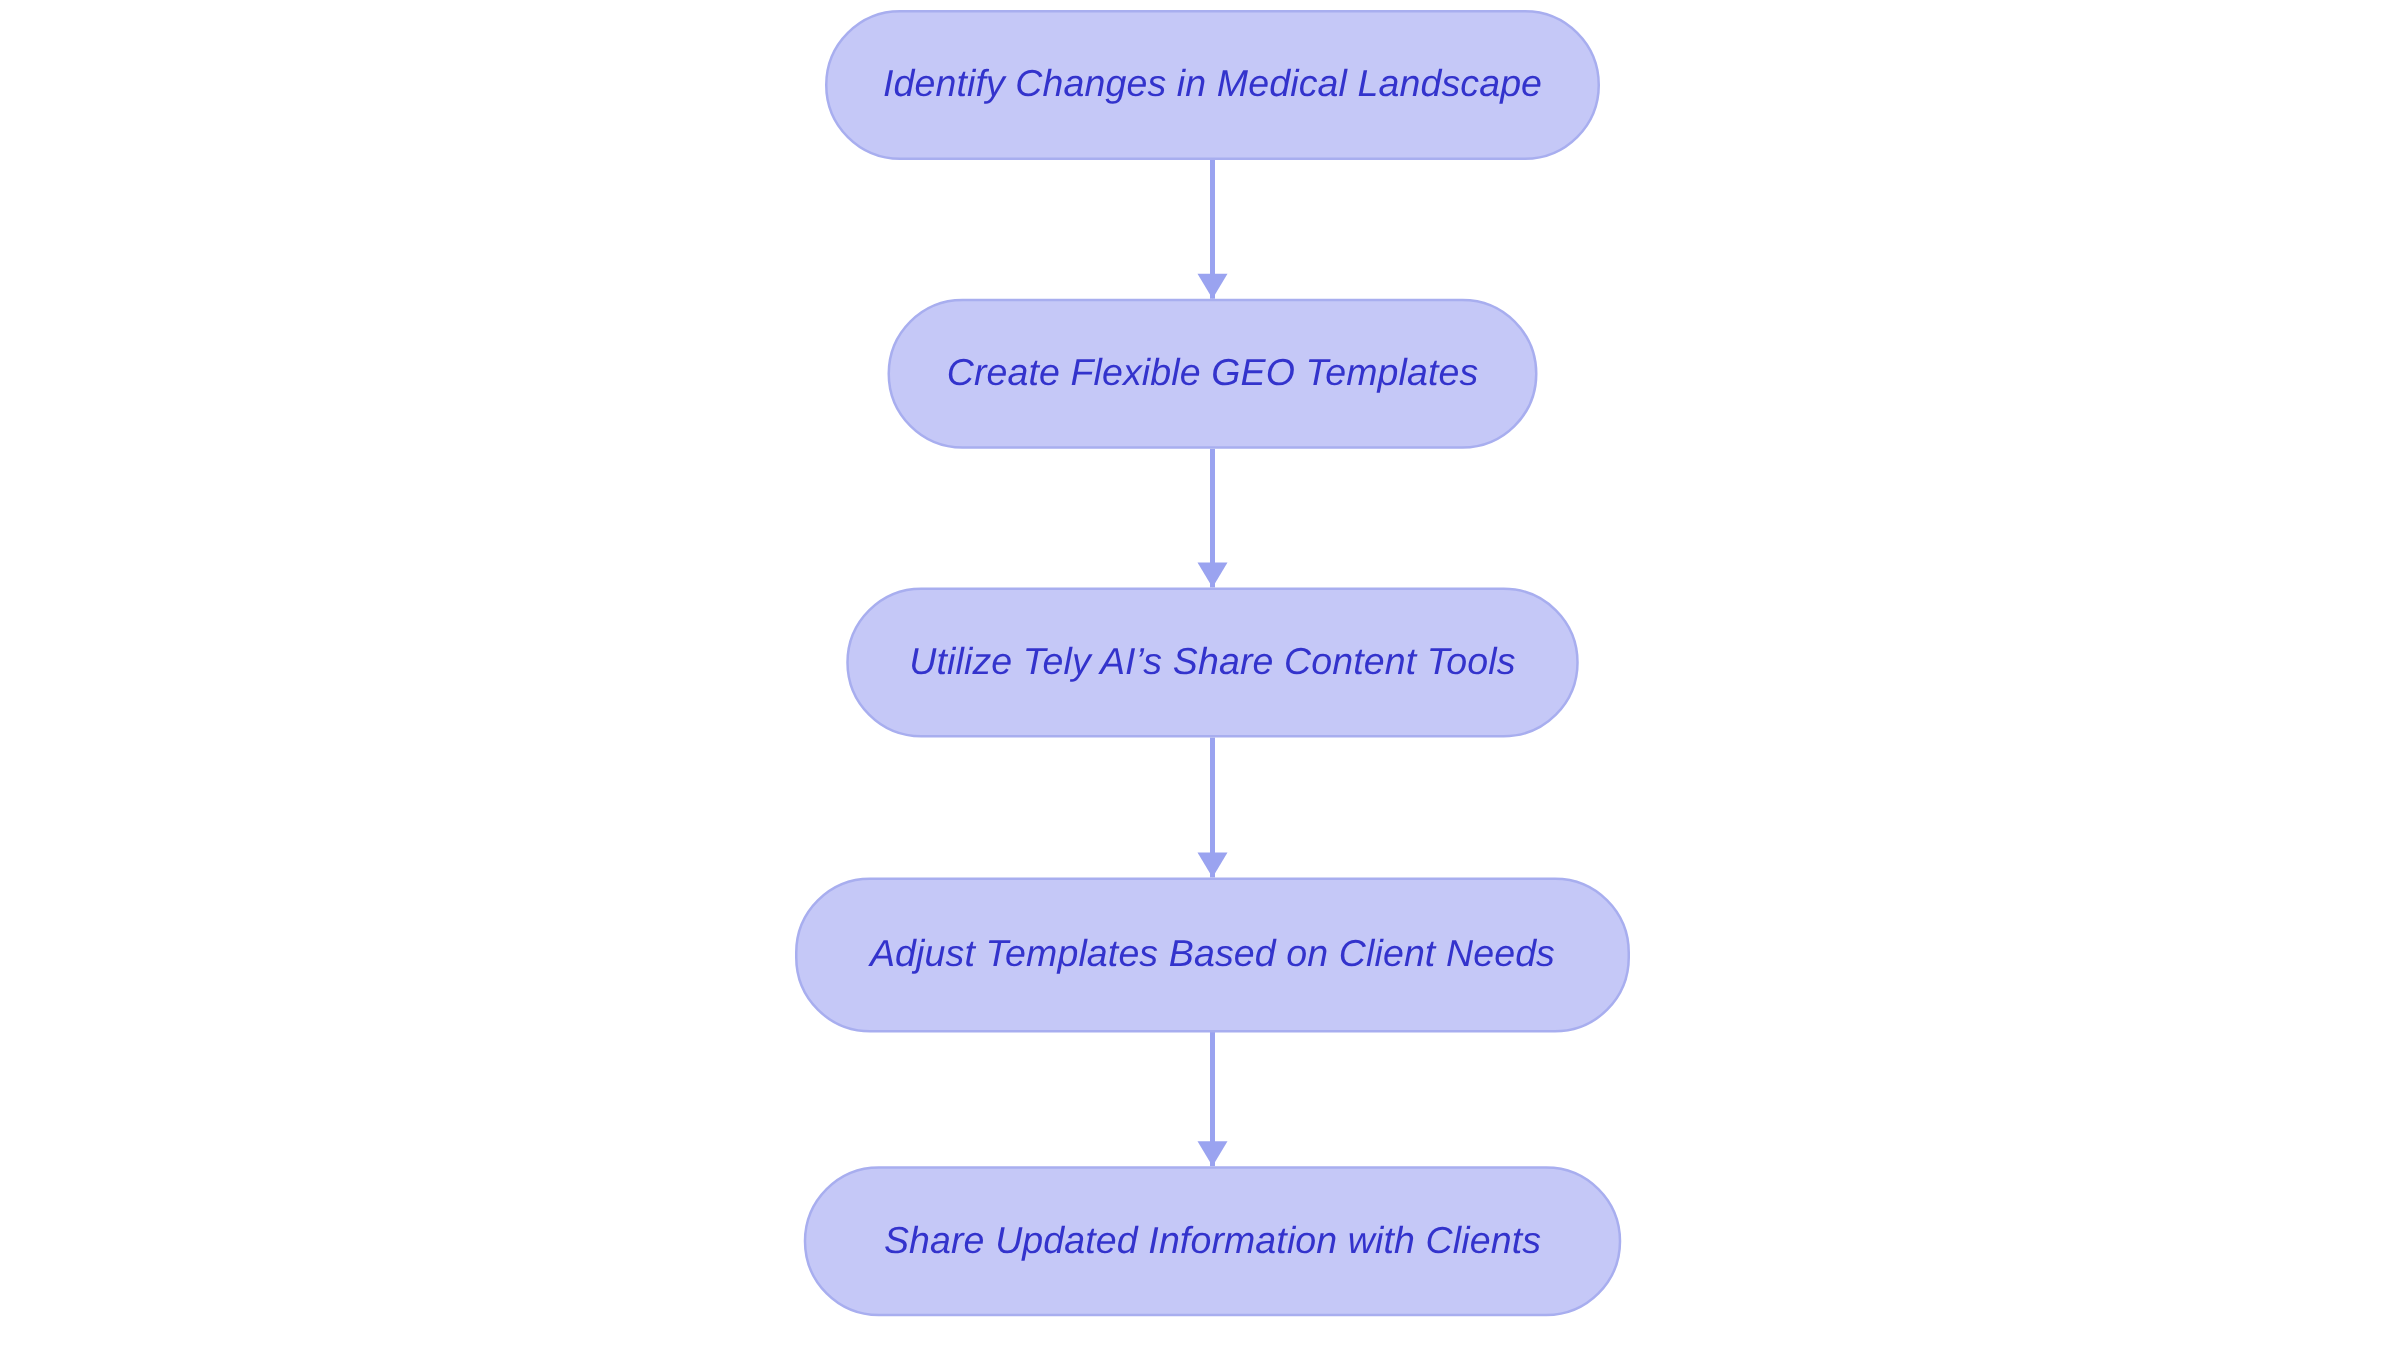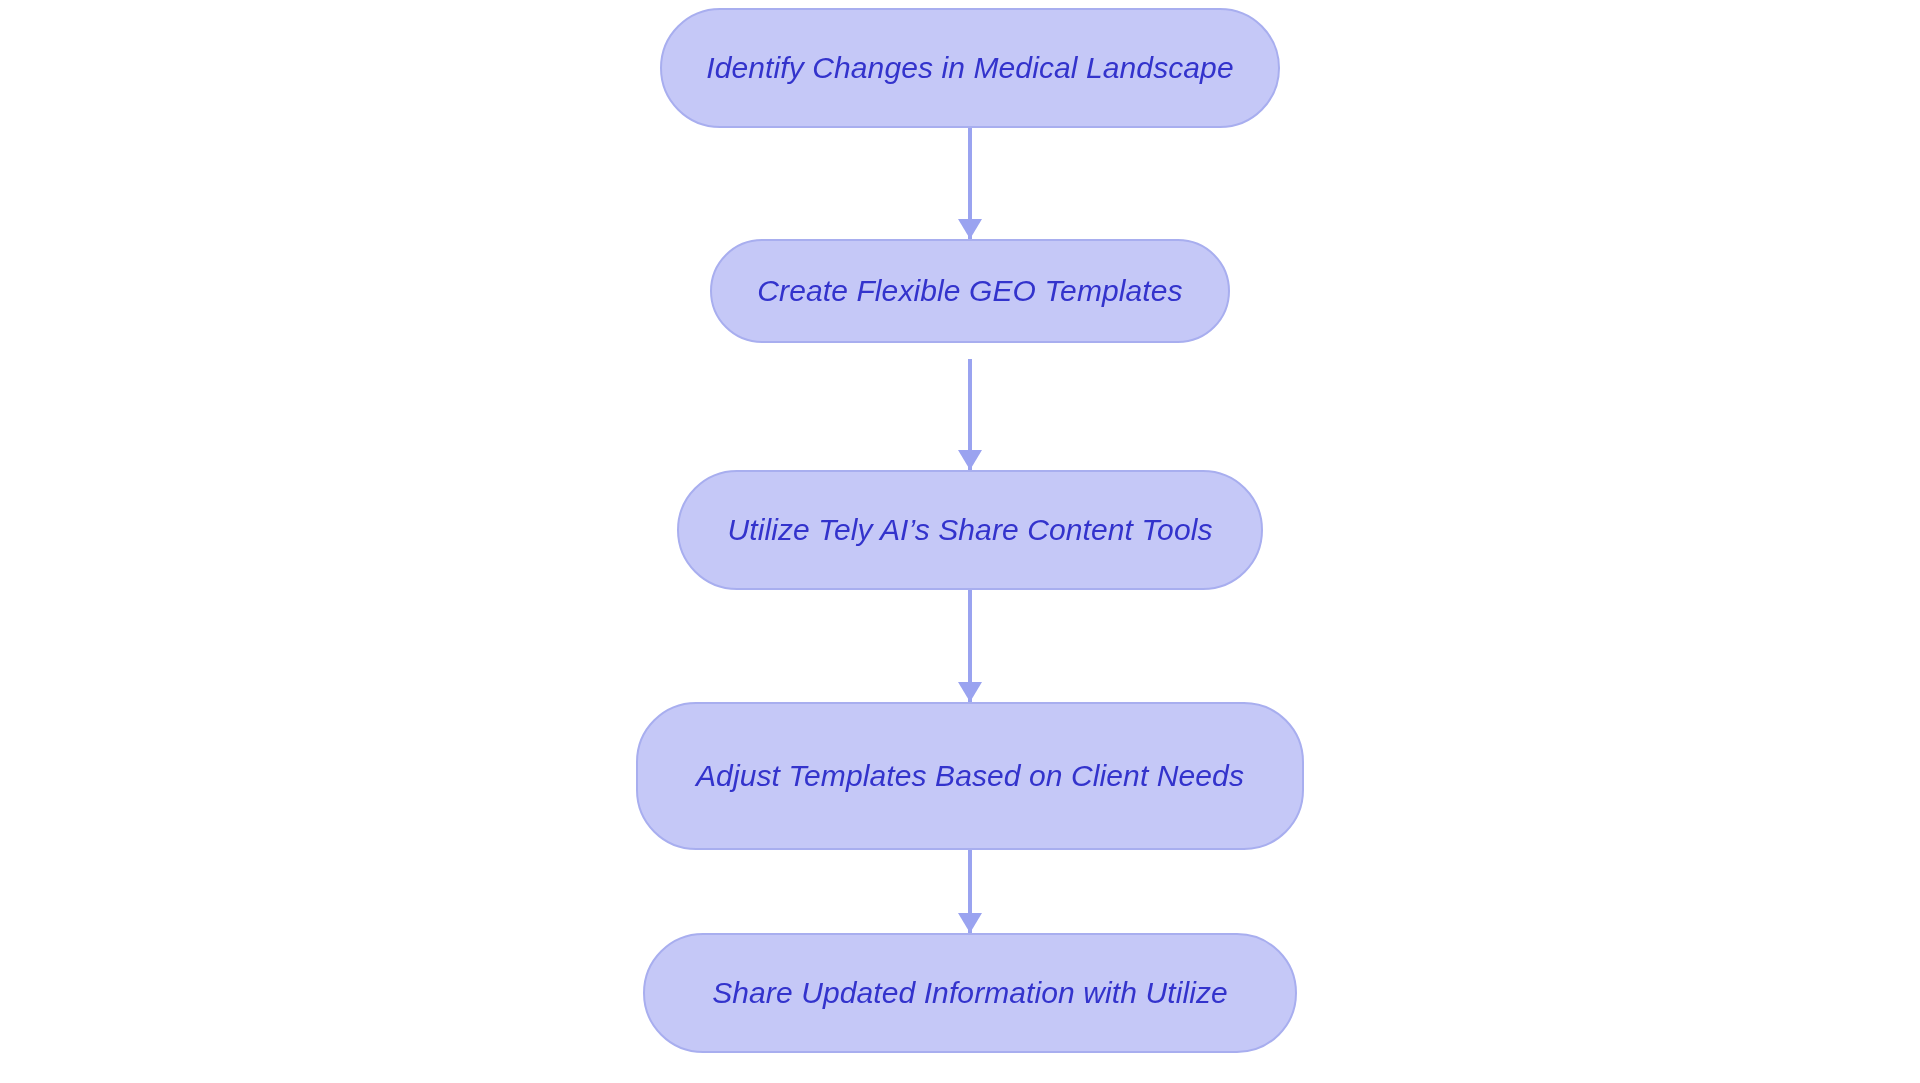--- a/index.html
+++ b/index.html
@@ -75,44 +75,44 @@
 
   <div class="node" id="node-n1" style="left: 660px; top: 8px; width: 620px; height: 120px; border-radius: 60px;">
     <span class="node-label">Identify Changes in Medical Landscape</span>
   </div>
 
   <div class="connector" id="edge-e1" style="left: 955px; top: 128px; width: 30px; height: 111px;">
     <div class="connector-line" style="height: 111px;"></div>
     <div class="connector-head"></div>
   </div>
 
-  <div class="node" id="node-n2" style="left: 710px; top: 239px; width: 520px; height: 104px; border-radius: 60px;">
+  <div class="node" id="node-n2" style="left: 710px; top: 239px; width: 520px; height: 120px; border-radius: 60px;">
     <span class="node-label">Create Flexible GEO Templates</span>
   </div>
 
   <div class="connector" id="edge-e2" style="left: 955px; top: 359px; width: 30px; height: 111px;">
     <div class="connector-line" style="height: 111px;"></div>
     <div class="connector-head"></div>
   </div>
 
   <div class="node" id="node-n3" style="left: 677px; top: 470px; width: 586px; height: 120px; border-radius: 60px;">
     <span class="node-label">Utilize Tely AI’s Share Content Tools</span>
   </div>
 
   <div class="connector" id="edge-e3" style="left: 955px; top: 590px; width: 30px; height: 112px;">
     <div class="connector-line" style="height: 112px;"></div>
     <div class="connector-head"></div>
   </div>
 
-  <div class="node" id="node-n4" style="left: 636px; top: 702px; width: 668px; height: 148px; border-radius: 60px;">
+  <div class="node" id="node-n4" style="left: 636px; top: 702px; width: 668px; height: 124px; border-radius: 60px;">
     <span class="node-label">Adjust Templates Based on Client Needs</span>
   </div>
 
   <div class="connector" id="edge-e4" style="left: 955px; top: 822px; width: 30px; height: 111px;">
     <div class="connector-line" style="height: 111px;"></div>
     <div class="connector-head"></div>
   </div>
 
   <div class="node" id="node-n5" style="left: 643px; top: 933px; width: 654px; height: 120px; border-radius: 60px;">
-    <span class="node-label">Share Updated Information with Utilize</span>
+    <span class="node-label">Share Updated Information with Clients</span>
   </div>
 
 </div>
 
 </body></html>

